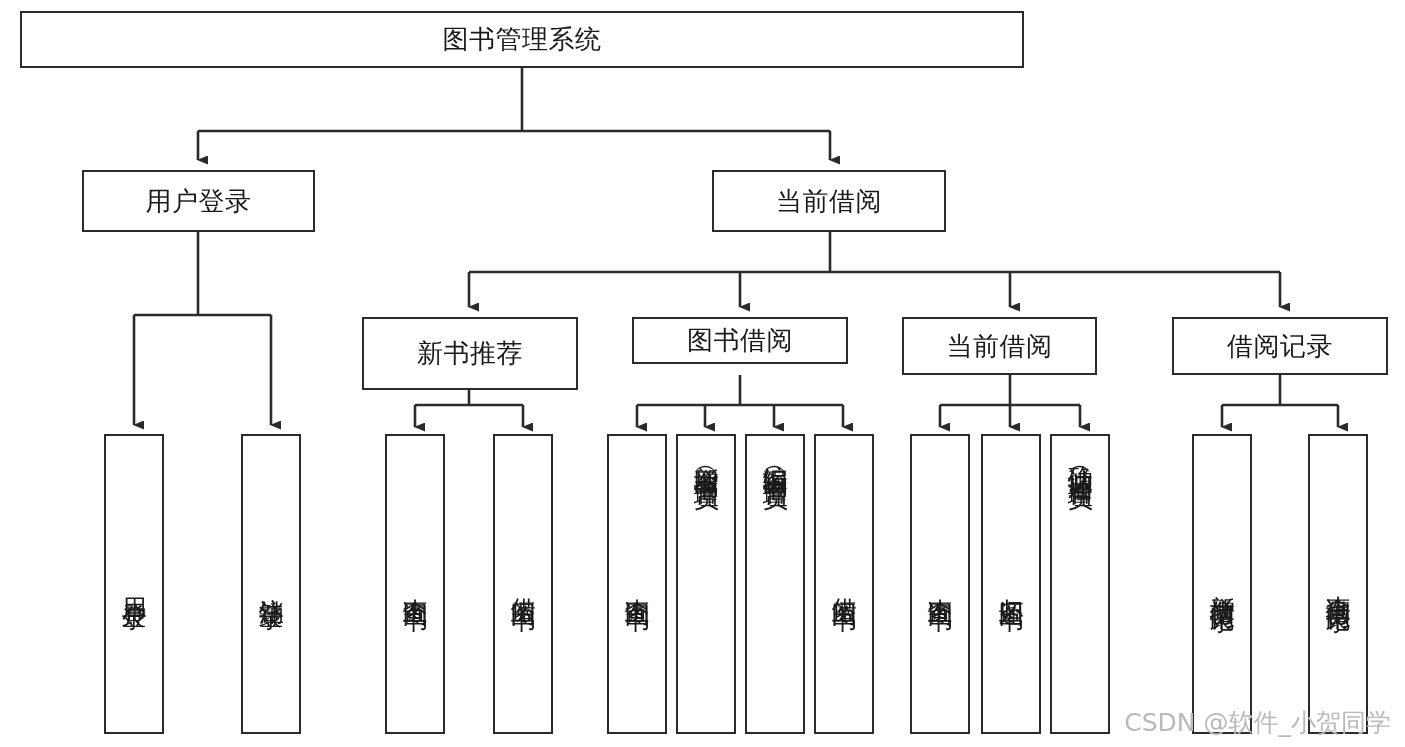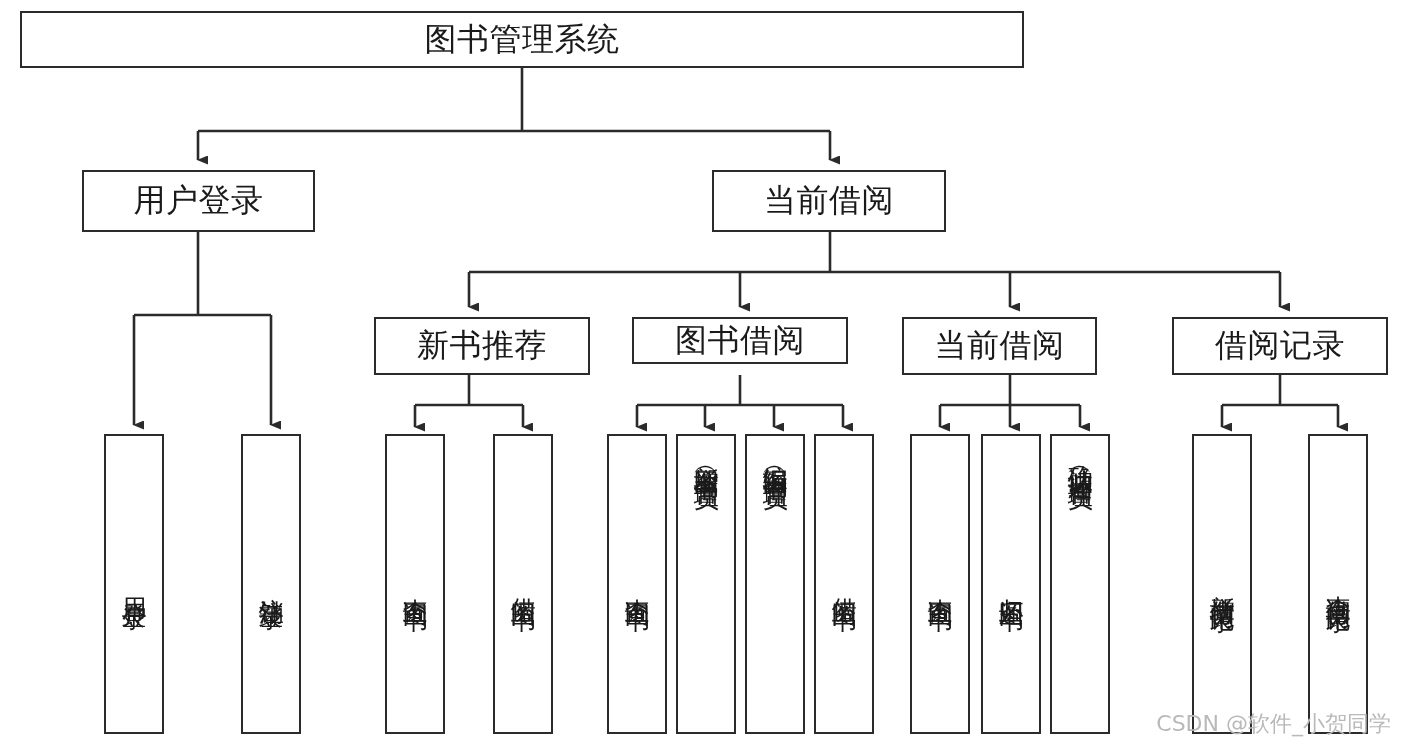--- a/index.html
+++ b/index.html
@@ -35,21 +35,21 @@
     justify-content: center;
     z-index: 3;
   }
   .node-label {
     color: #1a1a1a;
     line-height: 1.18;
     letter-spacing: 0.5px;
     white-space: nowrap;
   }
   .node.horizontal .node-label {
-    font-size: 32px;
+    font-size: 26px;
   }
   .node.vertical {
     align-items: flex-start;
     padding-top: 10px;
   }
   .node.vertical .node-label {
     writing-mode: vertical-rl;
     text-orientation: upright;
     font-size: 25px;
     letter-spacing: 3px;
@@ -57,21 +57,21 @@
     max-height: 100%;
   }
   .node.vertical.centered {
     align-items: center;
     padding-top: 0;
   }
   #watermark {
     position: absolute;
     right: 14px;
     bottom: 8px;
-    font-size: 22px;
+    font-size: 25px;
     color: #b9b9b9;
     z-index: 6;
     white-space: nowrap;
     font-family: "DejaVu Sans", "Liberation Sans", sans-serif;
   }
 </style>
 </head>
 <body>
 
 <div id="diagram-root">
@@ -132,21 +132,21 @@
     <span class="node-label">图书管理系统</span>
   </div>
 
   <div class="node horizontal" style="left:82px; top:170px; width:233px; height:62px;">
     <span class="node-label">用户登录</span>
   </div>
   <div class="node horizontal" style="left:712px; top:170px; width:234px; height:62px;">
     <span class="node-label">当前借阅</span>
   </div>
 
-  <div class="node horizontal" style="left:374px; top:317px; width:216px; height:58px;">
+  <div class="node horizontal" style="left:362px; top:317px; width:216px; height:73px;">
     <span class="node-label">新书推荐</span>
   </div>
   <div class="node horizontal" style="left:632px; top:317px; width:216px; height:47px;">
     <span class="node-label">图书借阅</span>
   </div>
   <div class="node horizontal" style="left:902px; top:317px; width:195px; height:58px;">
     <span class="node-label">当前借阅</span>
   </div>
   <div class="node horizontal" style="left:1172px; top:317px; width:216px; height:58px;">
     <span class="node-label">借阅记录</span>

